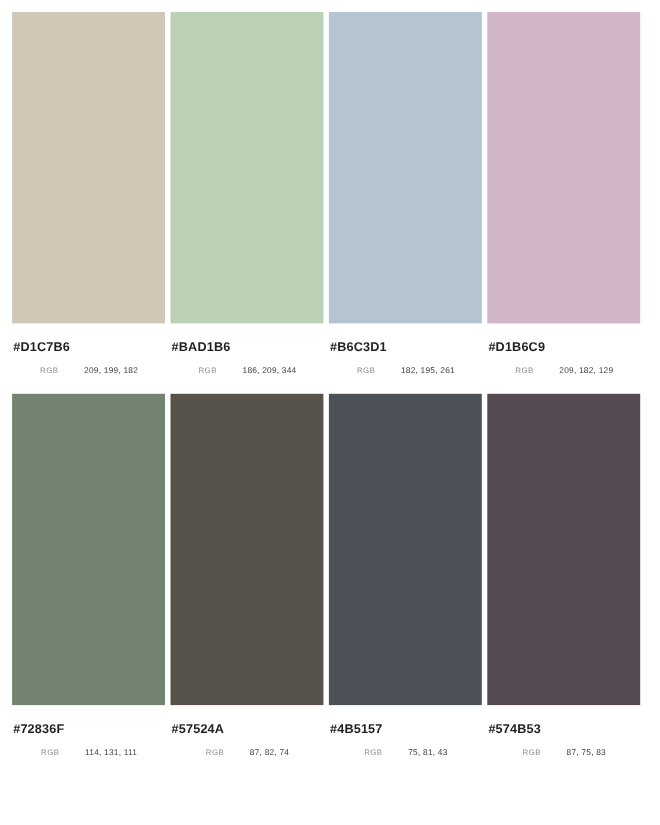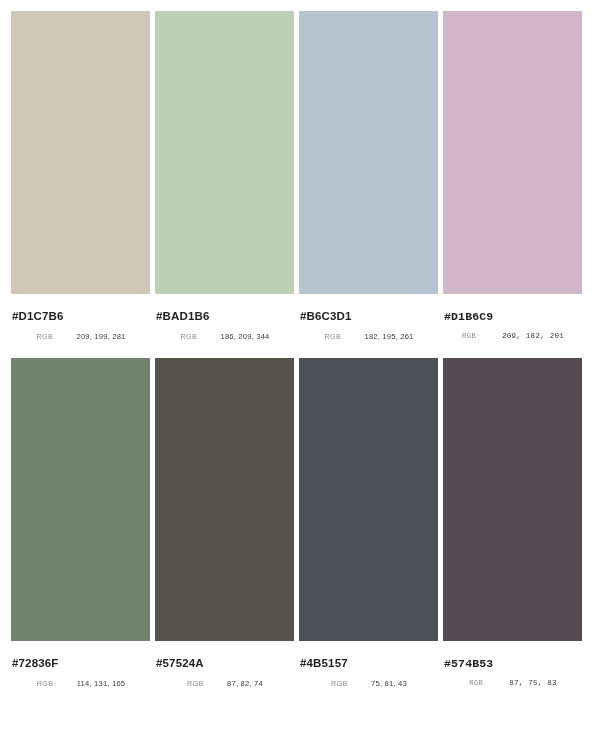--- a/index.html
+++ b/index.html
@@ -32,21 +32,21 @@
 
   .row-1 { margin-bottom: 0; }
   .row-2 { margin-top: 17px; }
 
   .swatch-cell {
     width: 139px;
     display: flex;
     flex-direction: column;
     margin-right: 5px;
   }
-  .swatch-cell:last-child { margin-right: 0; font-family: Liberation Mono, monospace; }
+  .swatch-cell:last-child { margin-right: 0; }
 
   .swatch-chip {
     width: 139px;
     height: 283px;
     display: block;
   }
 
   .swatch-info {
     padding-top: 16px;
     padding-left: 1px;
@@ -92,21 +92,21 @@
 <div class="palette">
 
   <div class="palette-row row-1">
 
     <div class="swatch-cell">
       <div class="swatch-chip" style="background-color: rgb(209, 199, 182);"></div>
       <div class="swatch-info">
         <div class="hex-label">#D1C7B6</div>
         <div class="rgb-line">
           <span class="rgb-tag">RGB</span>
-          <span class="rgb-values">209, 199, 281</span>
+          <span class="rgb-values">209, 199, 182</span>
         </div>
       </div>
     </div>
 
     <div class="swatch-cell">
       <div class="swatch-chip" style="background-color: rgb(186, 209, 182);"></div>
       <div class="swatch-info">
         <div class="hex-label">#BAD1B6</div>
         <div class="rgb-line">
           <span class="rgb-tag">RGB</span>
@@ -125,36 +125,36 @@
         </div>
       </div>
     </div>
 
     <div class="swatch-cell">
       <div class="swatch-chip" style="background-color: rgb(209, 182, 201);"></div>
       <div class="swatch-info">
         <div class="hex-label">#D1B6C9</div>
         <div class="rgb-line">
           <span class="rgb-tag">RGB</span>
-          <span class="rgb-values">209, 182, 201</span>
+          <span class="rgb-values">209, 182, 129</span>
         </div>
       </div>
     </div>
 
   </div>
 
   <div class="palette-row row-2">
 
     <div class="swatch-cell">
       <div class="swatch-chip" style="background-color: rgb(114, 131, 111);"></div>
       <div class="swatch-info">
         <div class="hex-label">#72836F</div>
         <div class="rgb-line">
           <span class="rgb-tag">RGB</span>
-          <span class="rgb-values">114, 131, 165</span>
+          <span class="rgb-values">114, 131, 111</span>
         </div>
       </div>
     </div>
 
     <div class="swatch-cell">
       <div class="swatch-chip" style="background-color: rgb(87, 82, 74);"></div>
       <div class="swatch-info">
         <div class="hex-label">#57524A</div>
         <div class="rgb-line">
           <span class="rgb-tag">RGB</span>

